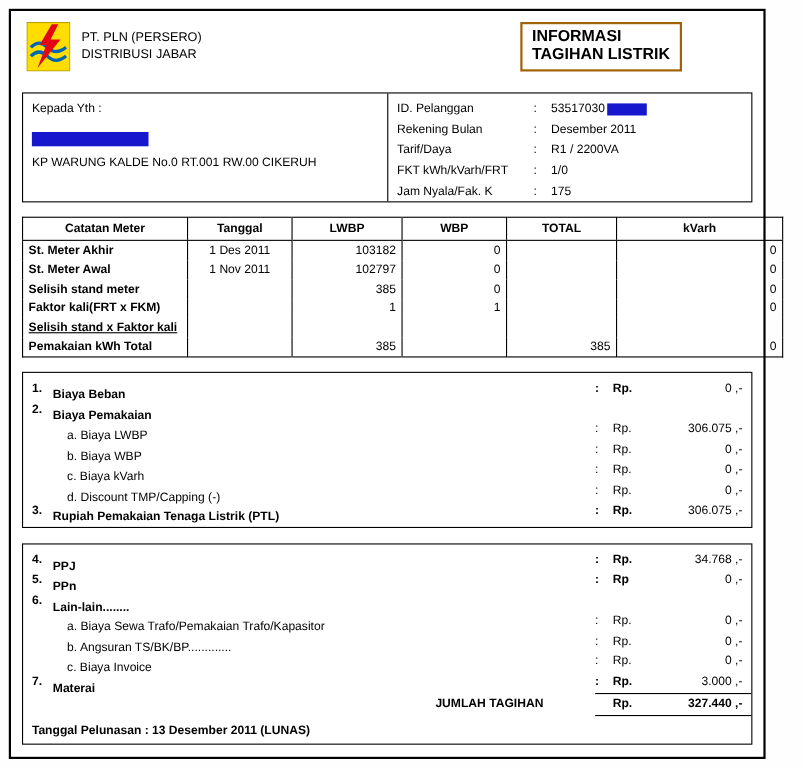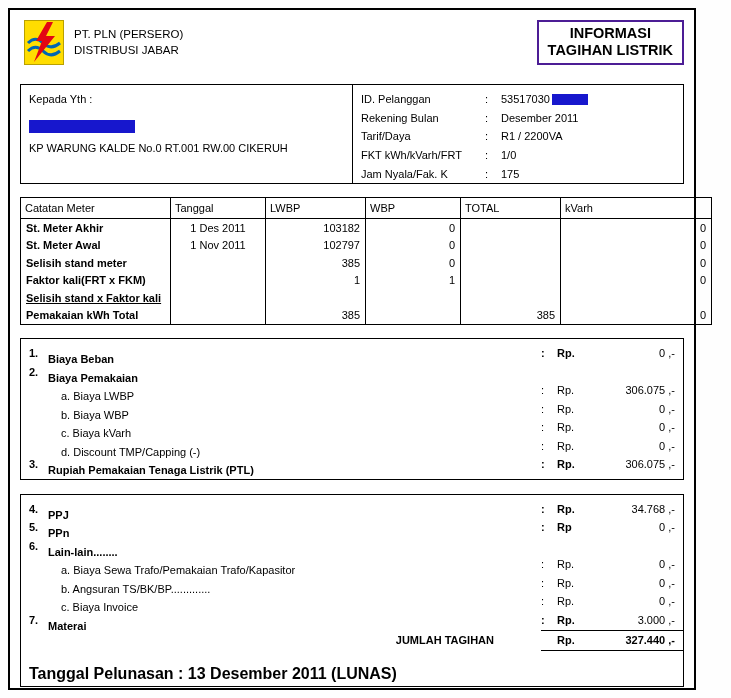--- a/index.html
+++ b/index.html
@@ -11,39 +11,39 @@
   .sheet{
     position:absolute;left:8px;top:8px;width:688px;height:682px;
     border:2px solid #000;box-sizing:border-box;padding:10px;background:#fff;
   }
   
   .header{display:flex;align-items:flex-start;height:48px;padding-left:4px;}
   .logo{width:40px;height:45px;flex:0 0 auto;}
   .logo svg{display:block;}
   .company{margin-left:10px;padding-top:6px;font-size:11.5px;line-height:16px;}
   .title-box{
-    margin-left:auto;border:2px solid #4c1d95;
-    padding:3px 9px 4px;font-weight:bold;font-size:14.5px;line-height:17px;white-space:nowrap;text-align:center;
+    margin-left:auto;margin-right:64px;border:2px solid #a16207;
+    padding:3px 9px 4px;font-weight:bold;font-size:14.5px;line-height:17px;white-space:nowrap;
   }
   
   .customer-box{margin-top:16px;border:1px solid #000;height:100px;display:flex;font-size:11px;box-sizing:border-box;}
   .cust-left{width:50%;padding:8px 8px 0;box-sizing:border-box;}
   .cust-right{width:50%;border-left:1px solid #000;padding:5px 8px 0;box-sizing:border-box;}
   .salutation{line-height:13px;}
   .name-line{margin-top:14px;height:13px;}
   .redact{display:inline-block;background:#1717CD;}
   .redact-name{width:106px;height:13px;}
   .redact-id{width:36px;height:11px;margin-left:2px;vertical-align:text-bottom;}
   .address{margin-top:9px;line-height:13px;}
   .cust-row{display:flex;height:18.6px;align-items:center;}
   .cust-label{width:124px;flex:0 0 auto;}
   .cust-colon{width:16px;flex:0 0 auto;}
   
   .meter{margin-top:13px;width:100%;border-collapse:collapse;border:1px solid #000;table-layout:fixed;font-size:11px;}
-  .meter th{border-bottom:1px solid #000;border-left:1px solid #000;font-weight:normal;text-align:left;height:20px;padding:0 4px;}
+  .meter th{border-bottom:1px solid #000;border-left:1px solid #000;font-weight:bold;text-align:center;height:20px;padding:0 4px;}
   .meter td{border-left:1px solid #000;height:17.5px;padding:0 5px;vertical-align:middle;margin-left:48px;}
   .meter th:first-child,.meter td:first-child{border-left:none;}
   .meter .lbl{font-weight:bold;text-align:left;}
   .meter .ctr{text-align:center;}
   .meter .num{text-align:right;}
   .meter .ul{text-decoration:underline;}
   
   .bill-box{margin-top:13px;border:1px solid #000;padding:5px 8px;font-size:11px;box-sizing:border-box;}
   .bill-box.second{margin-top:14px;}
   .bill-row{display:flex;align-items:center;height:18.5px;}
@@ -54,21 +54,21 @@
   .bcur{width:32px;flex:0 0 auto;}
   .bamt{width:86px;flex:0 0 auto;text-align:right;}
   .bold .bnum,.bold .blabel,.bold .bcolon,.bold .bcur{font-weight:bold;}
   .total-row{height:22px;gap:37px;}
   .total-label{flex:1;text-align:right;font-weight:bold;padding-right:10px;}
   .total-box{
     display:flex;align-items:center;flex:0 0 auto;width:142px;box-sizing:border-box;
     padding-left:16px;margin-right:-8px;height:21px;font-weight:bold;
     border-top:1px solid #000;border-bottom:1px solid #000;
   }
-  .pay-note{margin-top:16px;font-weight:bold;font-size:16px;line-height:14px;}
+  .pay-note{margin-top:6px;font-weight:bold;font-size:11px;line-height:14px;}
 </style>
 </head>
 <body>
 
 <div class="sheet">
 
   <div class="header">
     <div class="logo">
       <svg width="40" height="45" viewBox="0 0 40 45" xmlns="http://www.w3.org/2000/svg">
         <rect x="0.5" y="0.5" width="39" height="44" fill="#FFDD00" stroke="#b9a000" stroke-width="1"></rect>

